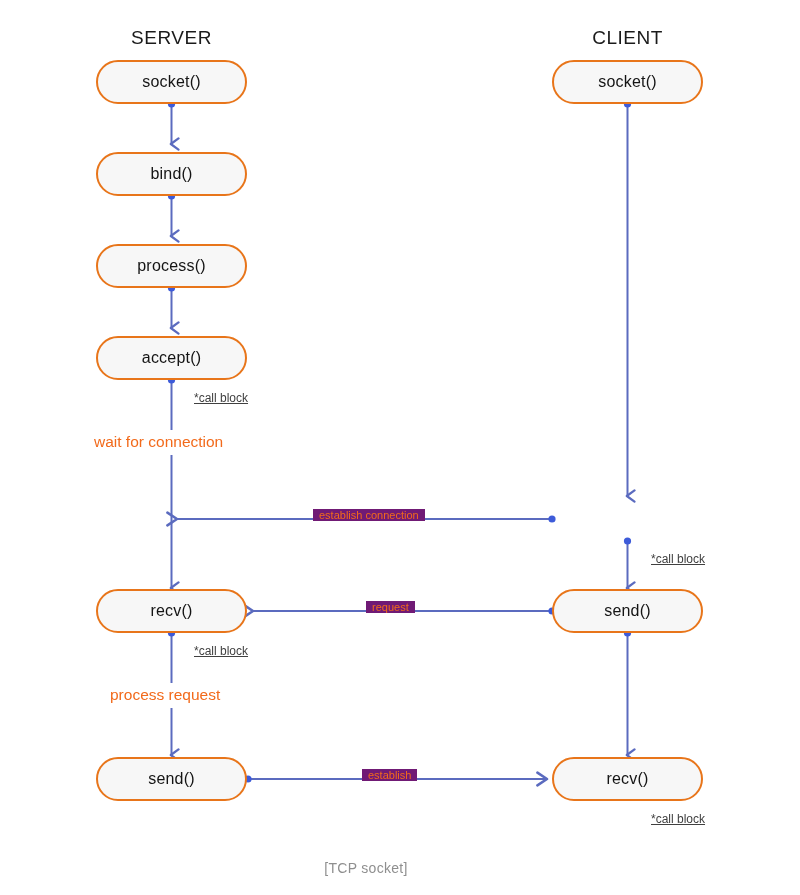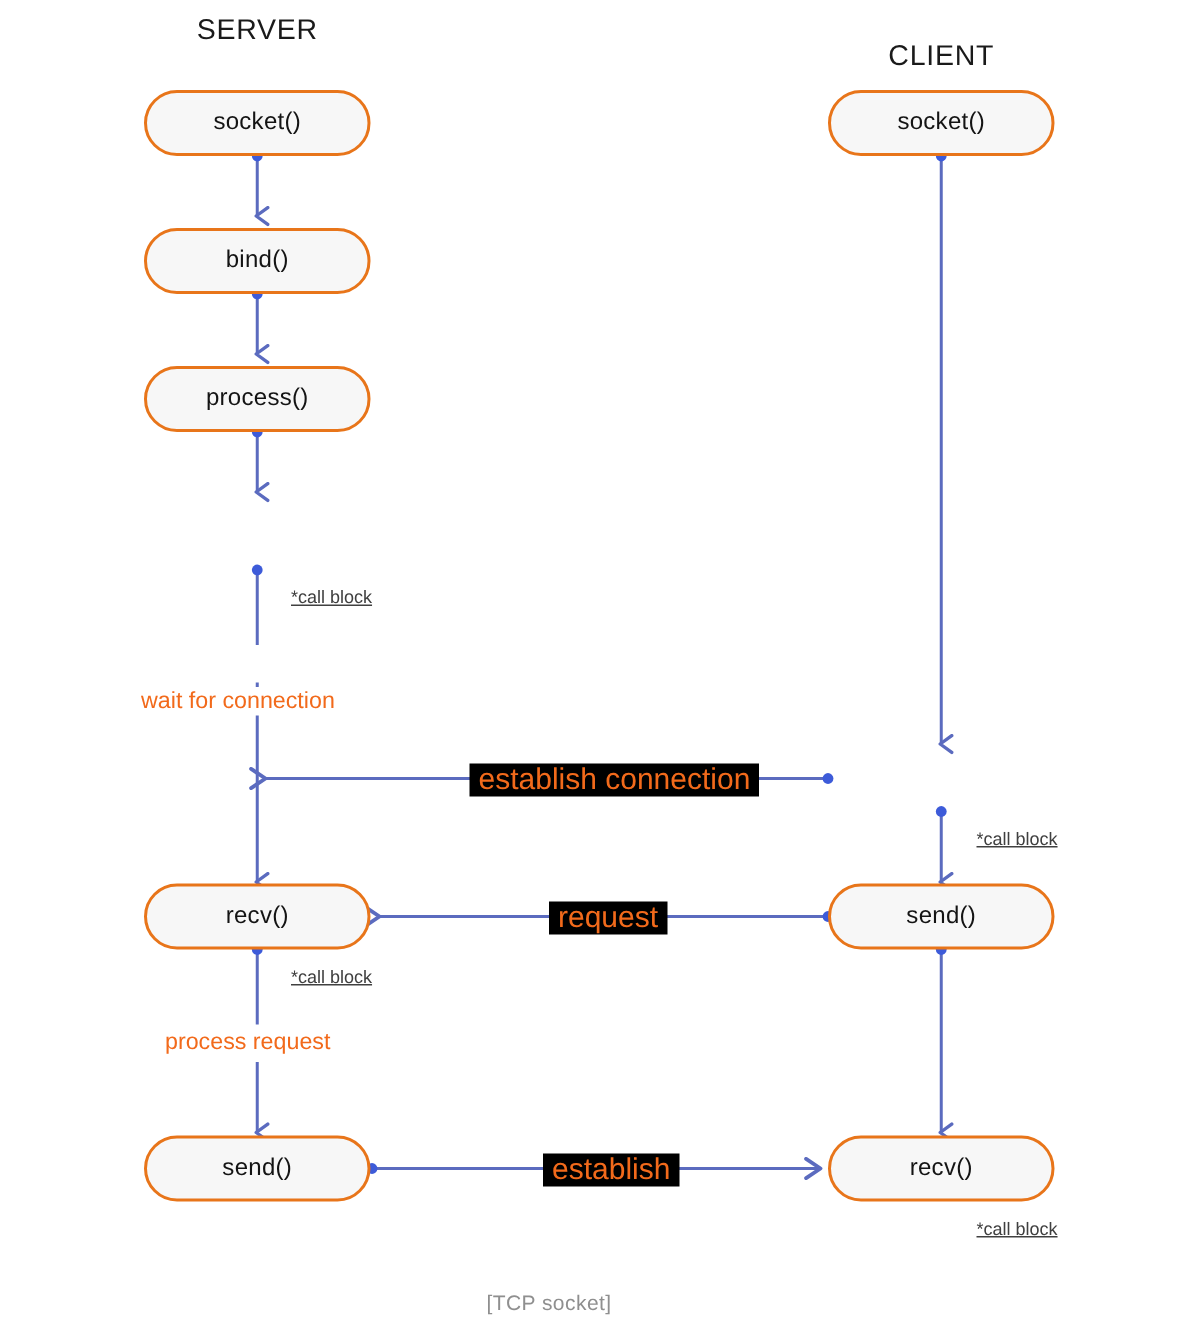--- a/index.html
+++ b/index.html
@@ -52,23 +52,23 @@
     text-align: right;
   }
   .node-label {
     font-size: 16px;
     color: #141414;
     line-height: 1;
     letter-spacing: 0.2px;
   }
   .edge-label {
     position: absolute;
-    font-size: 20px;
+    font-size: 11px;
     color: #f26a1b;
-    background: #000000;
+    background: #701a75;
     padding: 0 6px;
     white-space: nowrap;
     z-index: 4;
     line-height: 1.1;
   }
   .state-label {
     position: absolute;
     font-size: 15.5px;
     color: #f26a1b;
     background: #ffffff;
@@ -145,31 +145,34 @@
       <circle cx="248" cy="779" r="3.6"></circle>
 
       <circle cx="627.5" cy="104" r="3.6"></circle>
       <circle cx="552" cy="519" r="3.6"></circle>
       <circle cx="627.5" cy="541" r="3.6"></circle>
       <circle cx="552" cy="611" r="3.6"></circle>
       <circle cx="627.5" cy="633" r="3.6"></circle>
     </g>
   </svg>
 
-  <div class="col-header" style="left:71.5px; top:10px;text-align:center;">SERVER</div>
+  <div class="col-header" style="left:71.5px; top:27px;text-align:center;">SERVER</div>
   <div class="col-header" style="left:527.5px; top:27px;">CLIENT</div>
 
   <div class="node" style="left:96px; top:60px;">
     <span class="node-label">socket()</span>
   </div>
   <div class="node" style="left:96px; top:152px;">
     <span class="node-label">bind()</span>
   </div>
   <div class="node" style="left:96px; top:244px;">
     <span class="node-label">process()</span>
+  </div>
+  <div class="node" style="left:96px; top:336px;">
+    <span class="node-label">accept()</span>
   </div>
   <div class="node" style="left:96px; top:589px;">
     <span class="node-label">recv()</span>
   </div>
   <div class="node" style="left:96px; top:757px;">
     <span class="node-label">send()</span>
   </div>
 
   <div class="node" style="left:552px; top:60px;">
     <span class="node-label">socket()</span>
@@ -178,21 +181,21 @@
     <span class="node-label">send()</span>
   </div>
   <div class="node" style="left:552px; top:757px;">
     <span class="node-label">recv()</span>
   </div>
 
   <div class="edge-label" style="left:313px; top:509px;">establish connection</div>
   <div class="edge-label" style="left:366px; top:601px;">request</div>
   <div class="edge-label" style="left:362px; top:769px;">establish</div>
 
-  <div class="state-label" style="left:89px; top:432px;margin-top:26px;">wait for connection</div>
+  <div class="state-label" style="left:89px; top:432px;">wait for connection</div>
   <div class="state-label" style="left:105px; top:685px;text-align:right;">process request</div>
 
   <div class="note-label" style="left:194px; top:392px;">*call block</div>
   <div class="note-label" style="left:194px; top:645px;">*call block</div>
   <div class="note-label" style="left:651px; top:553px;">*call block</div>
   <div class="note-label" style="left:651px; top:813px;">*call block</div>
 
   <div class="caption" style="top:860px;">[TCP socket]</div>
 
 </div>

